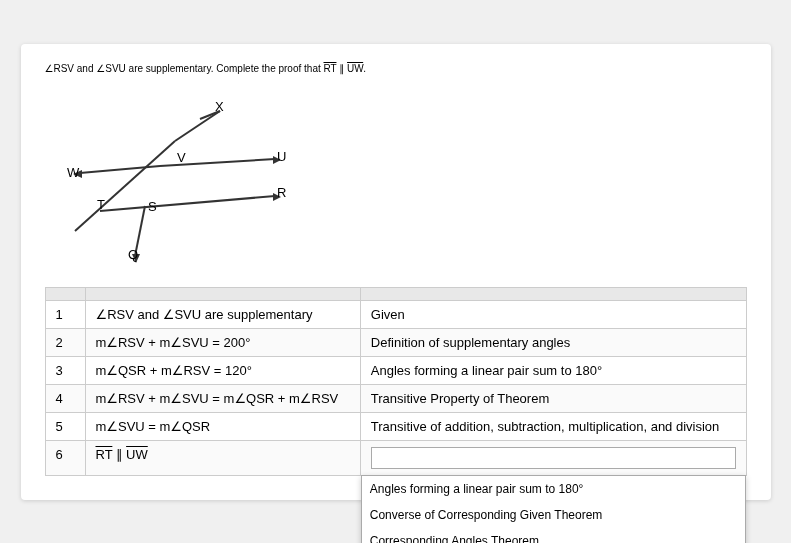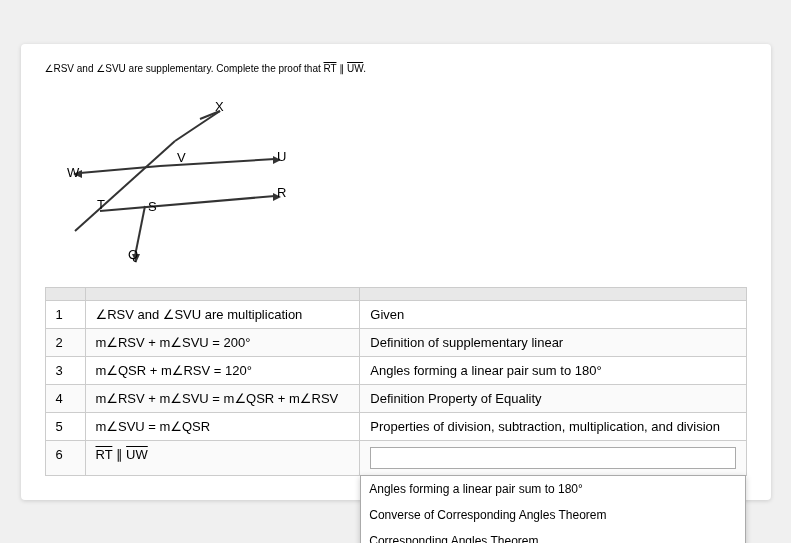--- a/index.html
+++ b/index.html
@@ -141,50 +141,50 @@
     <thead>
       <tr>
         <th style="width:40px"></th>
         <th></th>
         <th></th>
       </tr>
     </thead>
     <tbody id="proof-tbody">
     <tr>
           <td>1</td>
-          <td>∠RSV and ∠SVU are multiplication</td>
+          <td>∠RSV and ∠SVU are supplementary</td>
           <td>Given</td>
         </tr>
         <tr>
           <td>2</td>
           <td>m∠RSV + m∠SVU = 200°</td>
-          <td>Definition of supplementary linear</td>
+          <td>Definition of supplementary angles</td>
         </tr>
         <tr>
           <td>3</td>
           <td>m∠QSR + m∠RSV = 120°</td>
           <td>Angles forming a linear pair sum to 180°</td>
         </tr>
         <tr>
           <td>4</td>
           <td>m∠RSV + m∠SVU = m∠QSR + m∠RSV</td>
-          <td>Definition Property of Equality</td>
+          <td>Transitive Property of Theorem</td>
         </tr>
         <tr>
           <td>5</td>
           <td>m∠SVU = m∠QSR</td>
-          <td>Properties of division, subtraction, multiplication, and division</td>
+          <td>Transitive of addition, subtraction, multiplication, and division</td>
         </tr>
         <tr>
           <td>6</td>
           <td><span class="overline">RT</span> ∥ <span class="overline">UW</span></td>
           <td class="reason-dropdown">
             <div class="dropdown-box"></div>
             <div class="dropdown-list" style="display: block;">
               <div class="option">Angles forming a linear pair sum to 180°</div>
-              <div class="option">Converse of Corresponding Angles Theorem</div>
+              <div class="option">Converse of Corresponding Given Theorem</div>
               <div class="option">Corresponding Angles Theorem</div>
             </div>
           </td>
         </tr>
       </tbody>
   </table>
 </div>
 
 </body></html>

